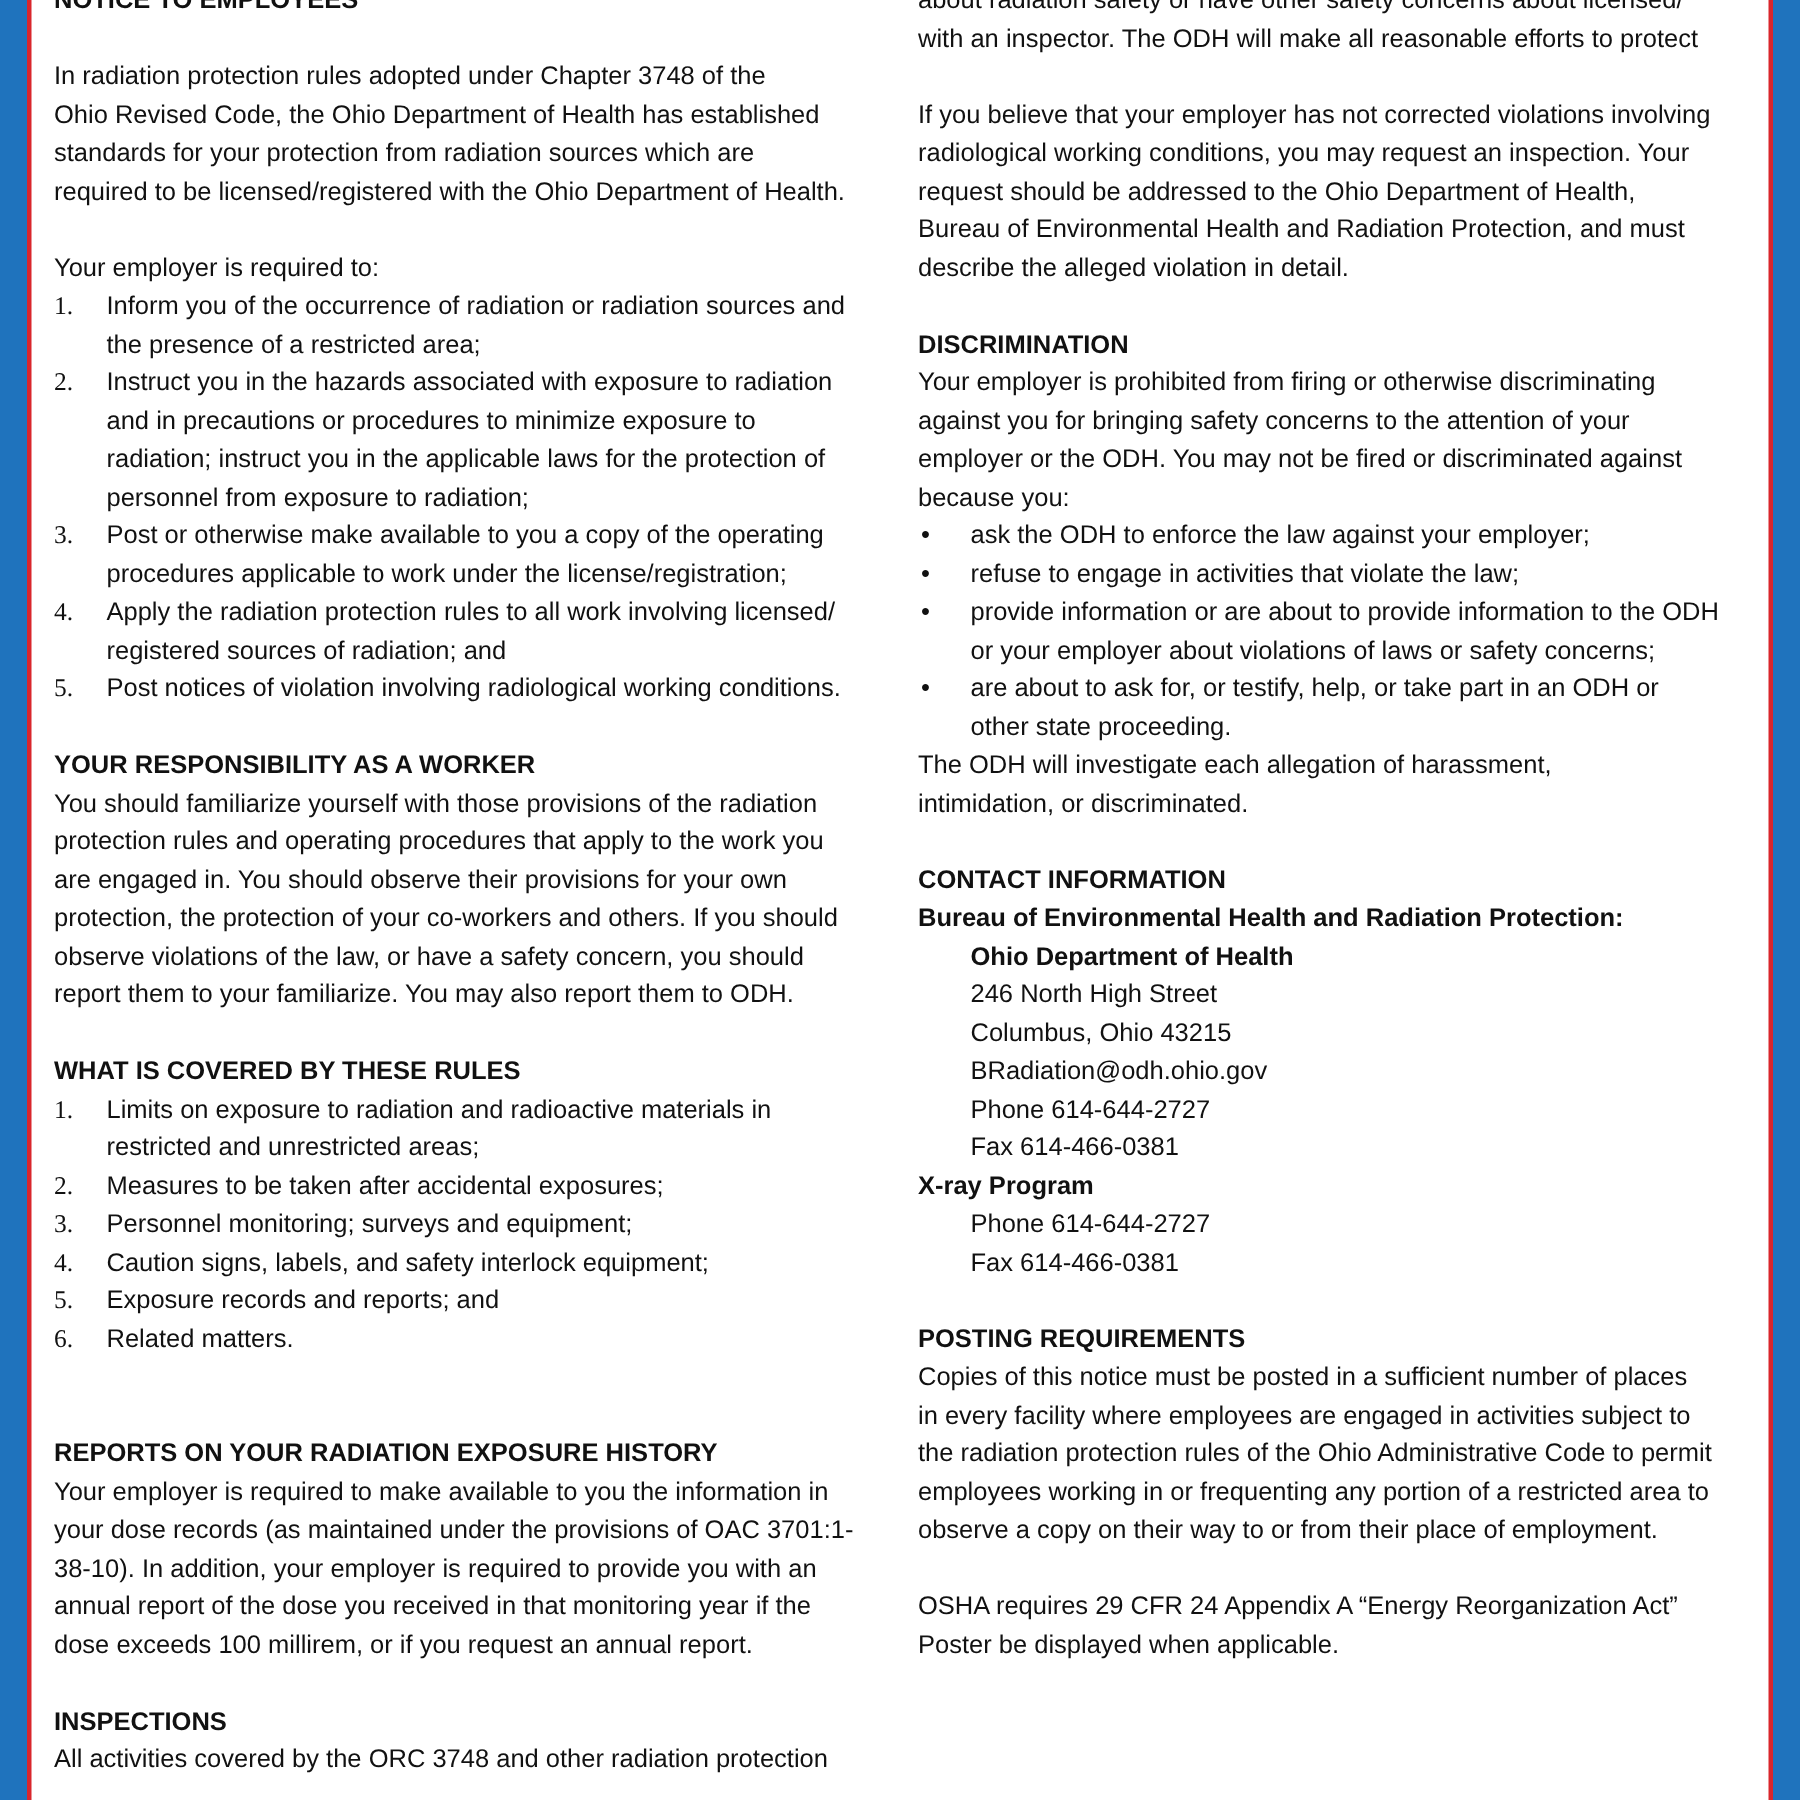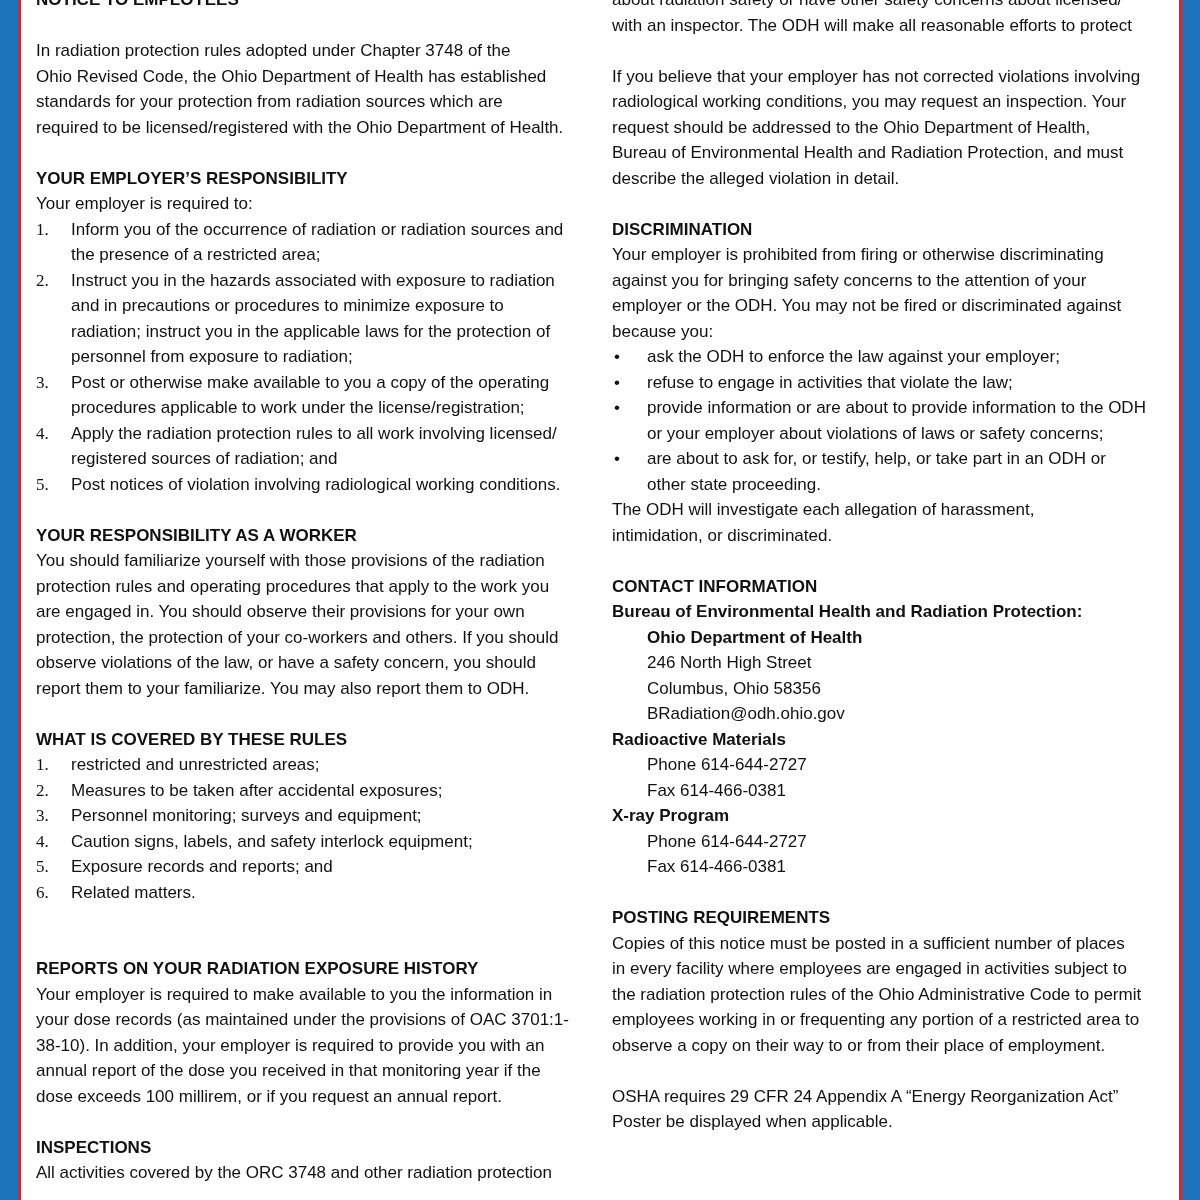--- a/index.html
+++ b/index.html
@@ -45,21 +45,20 @@
   <div class="gap"></div>
   <div>
     <p>In radiation protection rules adopted under Chapter 3748 of the</p>
     <p>Ohio Revised Code, the Ohio Department of Health has established</p>
     <p>standards for your protection from radiation sources which are</p>
     <p>required to be licensed/registered with the Ohio Department of Health.</p>
   </div>
   <div class="gap"></div>
 
   <section>
-    <p class="heading">YOUR EMPLOYER’S RESPONSIBILITY</p>
     <p>Your employer is required to:</p>
     <ul class="olist">
       <li>
         <span class="num">1.</span>
         <p>Inform you of the occurrence of radiation or radiation sources and</p>
         <p>the presence of a restricted area;</p>
       </li>
       <li>
         <span class="num">2.</span>
         <p>Instruct you in the hazards associated with exposure to radiation</p>
@@ -94,20 +93,21 @@
     <p>observe violations of the law, or have a safety concern, you should</p>
     <p>report them to your familiarize. You may also report them to ODH.</p>
   </section>
   <div class="gap"></div>
 
   <section>
     <p class="heading">WHAT IS COVERED BY THESE RULES</p>
     <ul class="olist">
       <li>
         <span class="num">1.</span>
+        <p>Limits on exposure to radiation and radioactive materials in</p>
         <p>restricted and unrestricted areas;</p>
       </li>
       <li>
         <span class="num">2.</span>
         <p>Measures to be taken after accidental exposures;</p>
       </li>
       <li>
         <span class="num">3.</span>
         <p>Personnel monitoring; surveys and equipment;</p>
       </li>
@@ -189,23 +189,22 @@
     <p>The ODH will investigate each allegation of harassment,</p>
     <p>intimidation, or discriminated.</p>
   </section>
   <div class="gap"></div>
 
   <section>
     <p class="heading">CONTACT INFORMATION</p>
     <p class="bold">Bureau of Environmental Health and Radiation Protection:</p>
     <p class="bold indent">Ohio Department of Health</p>
     <p class="indent">246 North High Street</p>
-    <p class="indent">Columbus, Ohio 58356</p>
+    <p class="indent">Columbus, Ohio 43215</p>
     <p class="indent">BRadiation@odh.ohio.gov</p>
-    <p class="bold">Radioactive Materials</p>
     <p class="indent">Phone 614-644-2727</p>
     <p class="indent">Fax 614-466-0381</p>
     <p class="bold">X-ray Program</p>
     <p class="indent">Phone 614-644-2727</p>
     <p class="indent">Fax 614-466-0381</p>
   </section>
   <div class="gap"></div>
 
   <section>
     <p class="heading">POSTING REQUIREMENTS</p>

